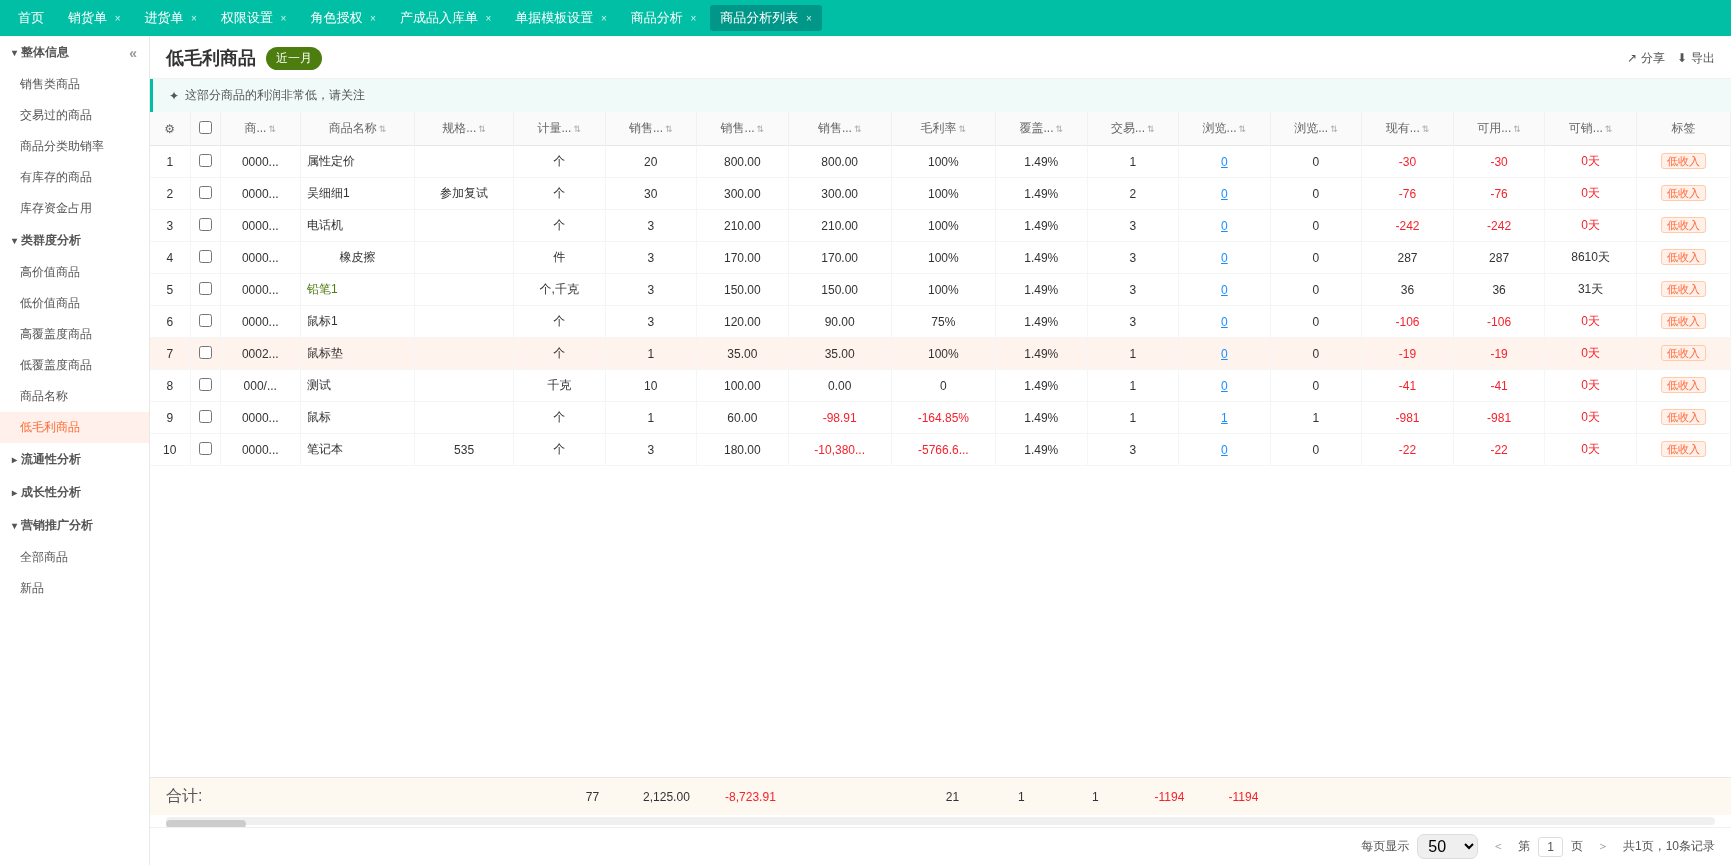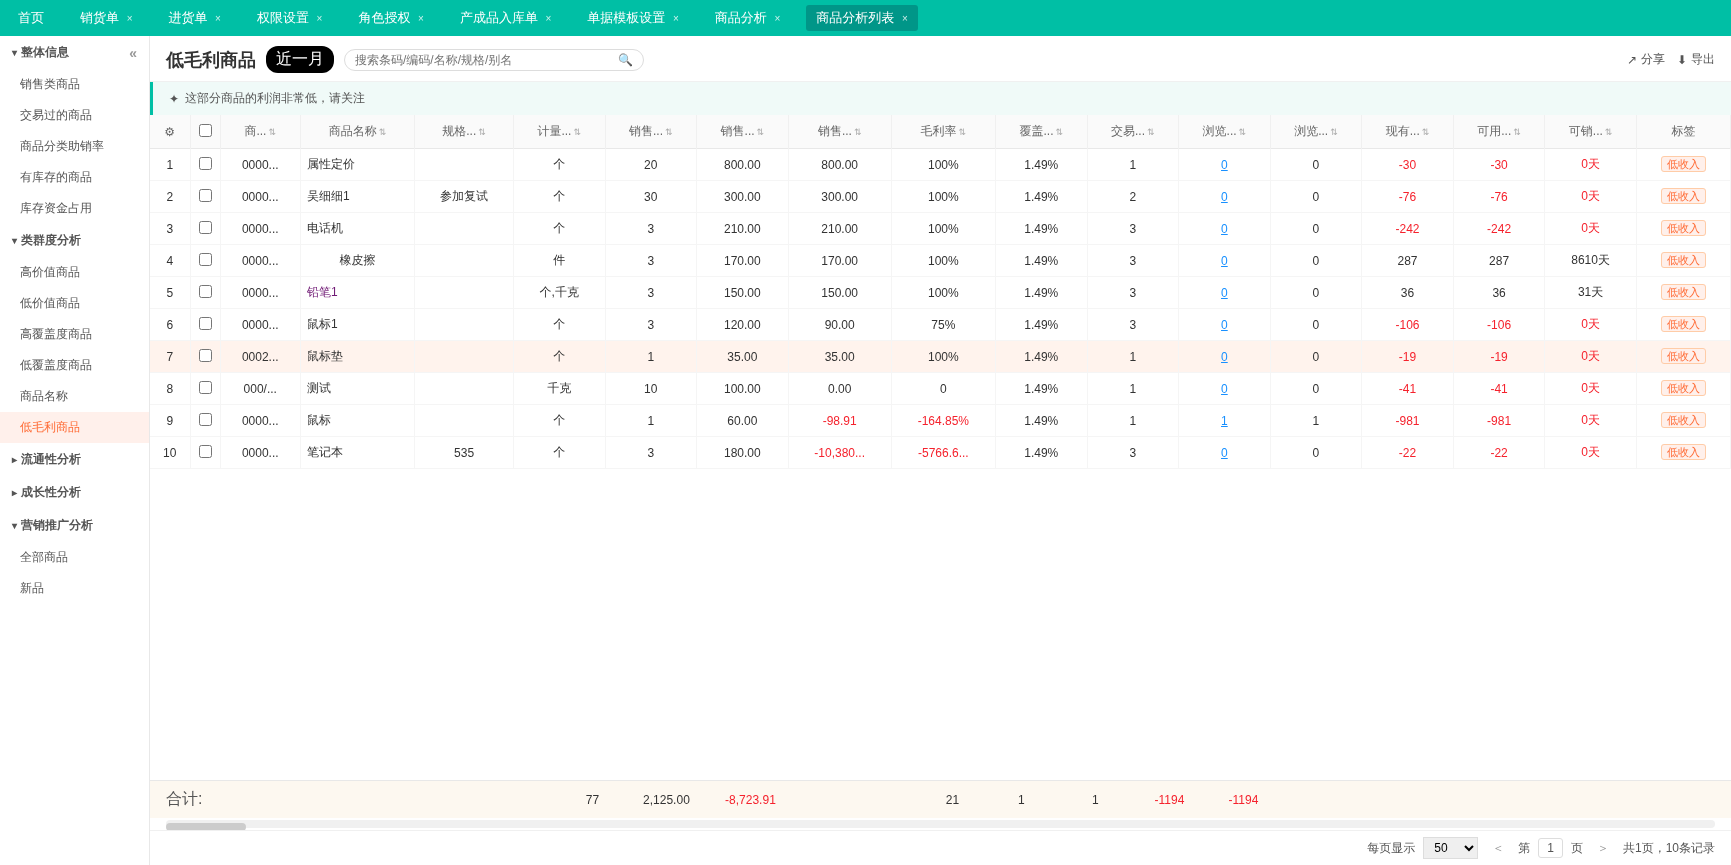--- a/index.html
+++ b/index.html
@@ -5,21 +5,21 @@
     * { box-sizing: border-box; margin: 0; padding: 0; }
     body { font-family: 'Microsoft YaHei', Arial, sans-serif; font-size: 12px; background: #f5f5f5; color: #333; }
     
     
     .top-nav {
       display: flex;
       align-items: center;
       background: #00bfa5;
       height: 36px;
       padding: 0 8px;
-      gap: 16px;
+      gap: 4px;
     }
     .top-nav .nav-item {
       color: #fff;
       padding: 4px 10px;
       cursor: pointer;
       font-size: 13px;
       white-space: nowrap;
       border-radius: 3px;
     }
     .top-nav .nav-item.active { background: #009688; }
@@ -79,26 +79,26 @@
       gap: 10px;
       border-bottom: 1px solid #f0f0f0;
       flex-shrink: 0;
     }
     .page-title {
       font-size: 18px;
       font-weight: bold;
       color: #333;
     }
     .period-btn {
-      background: #000000;
+      background: #4d7c0f;
       color: #fff;
       border: none;
       padding: 3px 10px;
       border-radius: 12px;
-      font-size: 16px;
+      font-size: 12px;
       cursor: pointer;
     }
     .search-box {
       display: flex;
       align-items: center;
       border: 1px solid #ddd;
       border-radius: 16px;
       padding: 3px 10px;
       gap: 6px;
       flex: 1;
@@ -215,23 +215,23 @@
       padding: 6px 16px;
       gap: 8px;
       border-top: 1px solid #f0f0f0;
       background: #fff;
       font-size: 12px;
       color: #555;
       flex-shrink: 0;
     }
     .pagination-bar select {
       border: 1px solid #ddd;
-      border-radius: 0;
+      border-radius: 7px;
       padding: 2px 6px;
-      font-size: 12px;
+      font-size: 16px;
     }
     .pagination-bar .page-btn {
       cursor: pointer;
       padding: 2px 6px;
       color: #999;
     }
     .pagination-bar .page-num {
       border: 1px solid #ddd;
       border-radius: 3px;
       padding: 2px 8px;
@@ -309,24 +309,20 @@
     </div>
     <div class="sidebar-item">全部商品</div>
     <div class="sidebar-item">新品</div>
   </aside>
 
   <div class="content-area">
 
     <div class="page-header">
       <h1 class="page-title">低毛利商品</h1>
       <button class="period-btn">近一月</button>
-      <div class="search-box">
-        <input type="text" placeholder="搜索条码/编码/名称/规格/别名" style="">
-        <span style="color:#aaa;">🔍</span>
-      </div>
       <div class="header-actions">
         <div class="action-btn">
           <span>↗</span>
           <span>分享</span>
         </div>
         <div class="action-btn">
           <span>⬇</span>
           <span>导出</span>
         </div>
       </div>
@@ -443,21 +439,21 @@
     <td>0</td>
     <td class="">287</td>
     <td class="">287</td>
     <td class="">8610天</td>
     <td><span class="tag-low-income">低收入</span></td>
   </tr>
             <tr>
     <td>5</td>
     <td><input type="checkbox" style=""></td>
     <td>0000...</td>
-    <td style="text-align:left; cursor:pointer; color:#701a75;">铅笔1</td>
+    <td style="text-align:left; cursor:pointer; color:#4d7c0f;">铅笔1</td>
     <td></td>
     <td>个,千克</td>
     <td>3</td>
     <td>150.00</td>
     <td class="">150.00</td>
     <td class="">100%</td>
     <td>1.49%</td>
     <td>3</td>
     <td class="link-text">0</td>
     <td>0</td>

